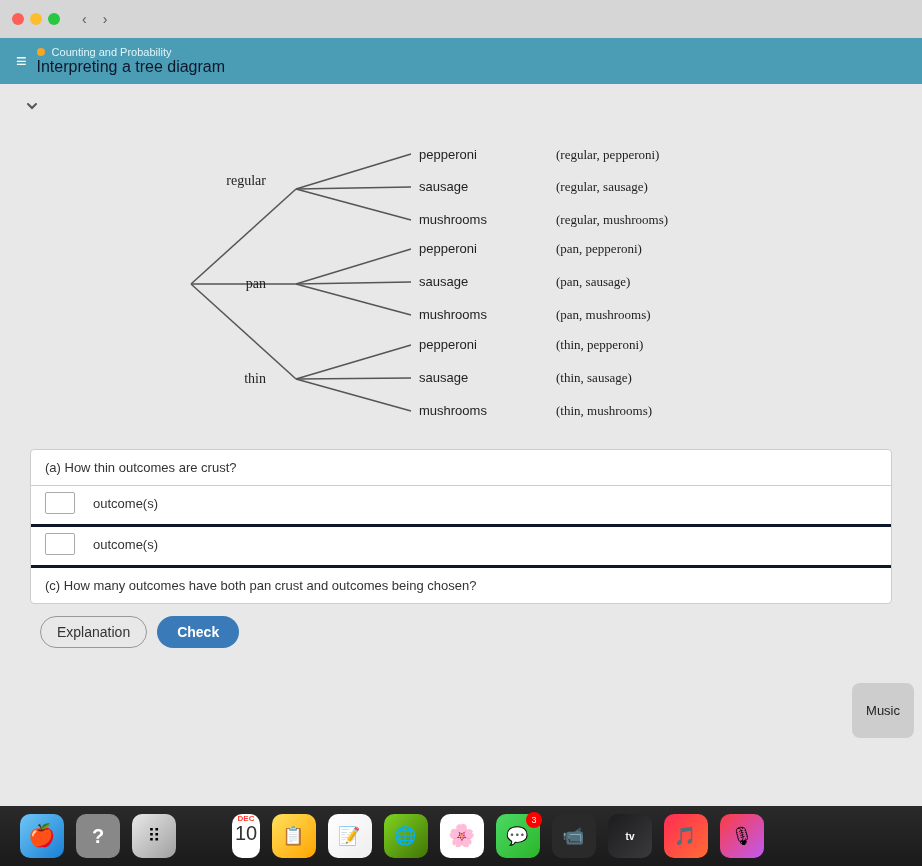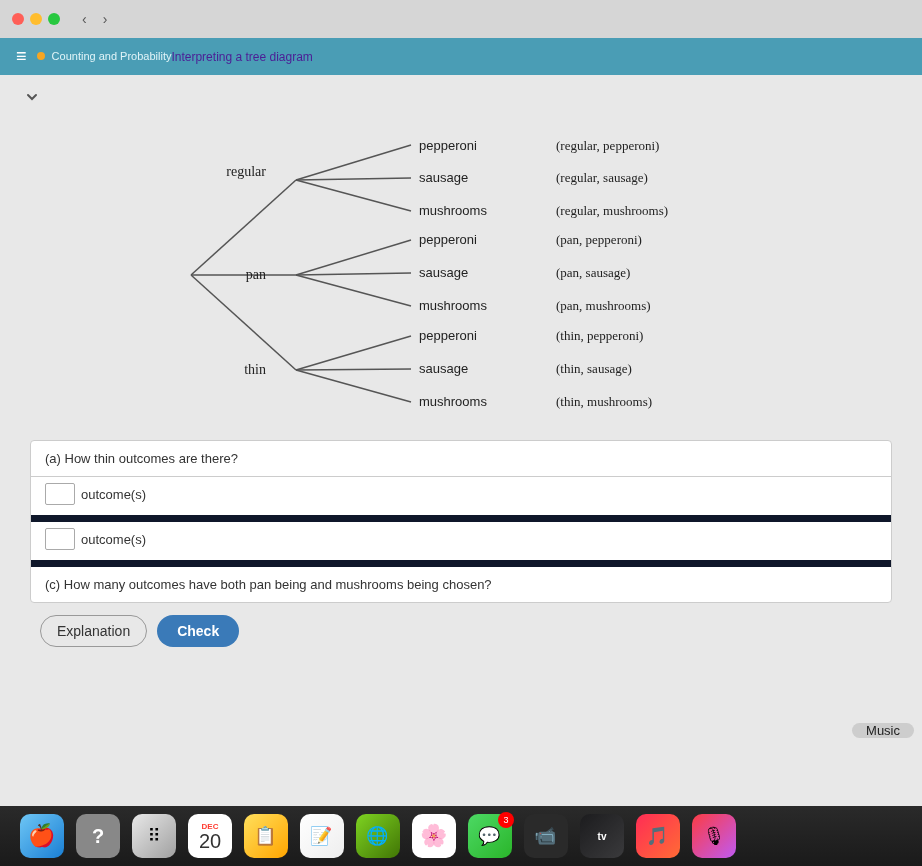--- a/index.html
+++ b/index.html
@@ -56,29 +56,29 @@
       display: flex;
       align-items: center;
       gap: 10px;
     }
     .hamburger-icon {
       color: white;
       font-size: 18px;
       cursor: pointer;
     }
     .header-title-area {
-      display: flex; flex-direction: row;
+      display: flex; flex-direction: column;
     }
     .header-subtitle {
       font-size: 11px;
       color: #e0f4f8;
     }
     .header-subtitle-main {
-      font-size: 12px;
-      color: #4c1d95;
+      font-size: 16px;
+      color: #0f172a;
       font-weight: 500;
     }
 
     
     .content-area {
       background: #e8e8e8;
       padding: 10px 20px 10px 20px;
       position: relative;
     }
 
@@ -116,23 +116,23 @@
     .question-row {
       padding: 10px 14px;
       border-bottom: 1px solid #ccc;
       font-size: 13px;
       color: #333;
     }
     .question-row:last-child { border-bottom: none; }
     .question-input-row {
       display: flex;
       align-items: center;
-      gap: 6px;
+      gap: 18px;
       padding: 6px 14px 10px 14px;
-      border-bottom: 7px solid #0f172a;
+      border-bottom: 3px solid #0f172a;
     }
     .answer-input {
       width: 30px;
       height: 22px;
       border: 1px solid #aaa;
       border-radius: 2px;
       font-size: 12px;
       text-align: center;
     }
     .outcome-label {
@@ -169,21 +169,21 @@
       cursor: pointer;
     }
 
     
     .music-widget {
       position: absolute;
       right: 8px;
       bottom: 68px;
       background: rgba(200,200,200,0.85);
       border-radius: 8px;
-      padding: 0 14px;
+      padding: 20px 14px;
       font-size: 13px;
       color: #222;
     }
 
     
     .dock {
       position: absolute;
       bottom: 0;
       left: 0; right: 0;
       height: 60px;
@@ -202,25 +202,26 @@
       cursor: pointer;
       position: relative;
     }
     .dock-finder { background: linear-gradient(135deg, #6ec6f5, #1a7fd4); }
     .dock-question { background: #888; color: white; font-weight: bold; font-size: 16px; }
     .dock-apps { background: linear-gradient(135deg, #e8e8e8, #a0a0a0); }
     .dock-notes { background: linear-gradient(135deg, #ffdf5c, #ffa500); }
     .dock-maps { background: linear-gradient(135deg, #7ed321, #417505); }
     .dock-messages { background: linear-gradient(135deg, #4cd964, #2ab52a); }
     .dock-date-item {
-      width: 44px; height: 44px;
+      width: 28px; height: 44px;
       border-radius: 10px;
       background: white;
-      display: flex; flex-direction: column; align-items: center; justify-content: center;
+      display: flex; flex-direction: column; align-items: center; justify-content: flex-start;
       cursor: pointer;
+      margin-left: 44px;
     }
     .dock-date-month { font-size: 8px; color: #ff3b30; font-weight: bold; text-transform: uppercase; }
     .dock-date-day { font-size: 20px; color: #333; font-weight: 300; line-height: 1; }
     .dock-badge {
       position: absolute;
       top: -2px; right: -2px;
       background: red;
       color: white;
       font-size: 9px;
       width: 16px; height: 16px;
@@ -324,34 +325,34 @@
         <text x="445" y="253" font-family="Georgia, serif" font-size="13" fill="#222">(thin, sausage)</text>
         <text x="445" y="286" font-family="Georgia, serif" font-size="13" fill="#222">(thin, mushrooms)</text>
       </svg>
     </div>
 
     <div class="questions-box">
 
       <div class="question-row">
         <span>(a) How thin</span>
         <span class="underline">outcomes</span>
-        <span>are there?</span>
+        <span>are crust?</span>
       </div>
       <div class="question-input-row">
         <input type="text" class="answer-input" placeholder="" style="">
         <span class="outcome-label">outcome(s)</span>
       </div>
 
       <div class="question-input-row">
         <input type="text" class="answer-input" placeholder="" style="">
         <span class="outcome-label">outcome(s)</span>
       </div>
 
       <div class="question-row">
-        <span>(c) How many outcomes have both pan being and mushrooms being chosen?</span>
+        <span>(c) How many outcomes have both pan crust and outcomes being chosen?</span>
       </div>
     </div>
 
     <div class="bottom-buttons">
       <button class="btn-explanation">Explanation</button>
       <button class="btn-check">Check</button>
     </div>
 
   </div>
 
@@ -370,21 +371,21 @@
   <div class="dock-item dock-question">
     <span style="color:white;font-size:20px;">?</span>
   </div>
 
   <div class="dock-item dock-apps">
     <span style="font-size:18px;">⠿</span>
   </div>
 
   <div class="dock-date-item">
     <span class="dock-date-month">DEC</span>
-    <span class="dock-date-day">20</span>
+    <span class="dock-date-day">10</span>
   </div>
 
   <div class="dock-item dock-notes">
     <span style="font-size:18px;">📋</span>
   </div>
 
   <div class="dock-item" style="background:linear-gradient(135deg,#fff,#eee);">
     <span style="font-size:18px;">📝</span>
   </div>
 

